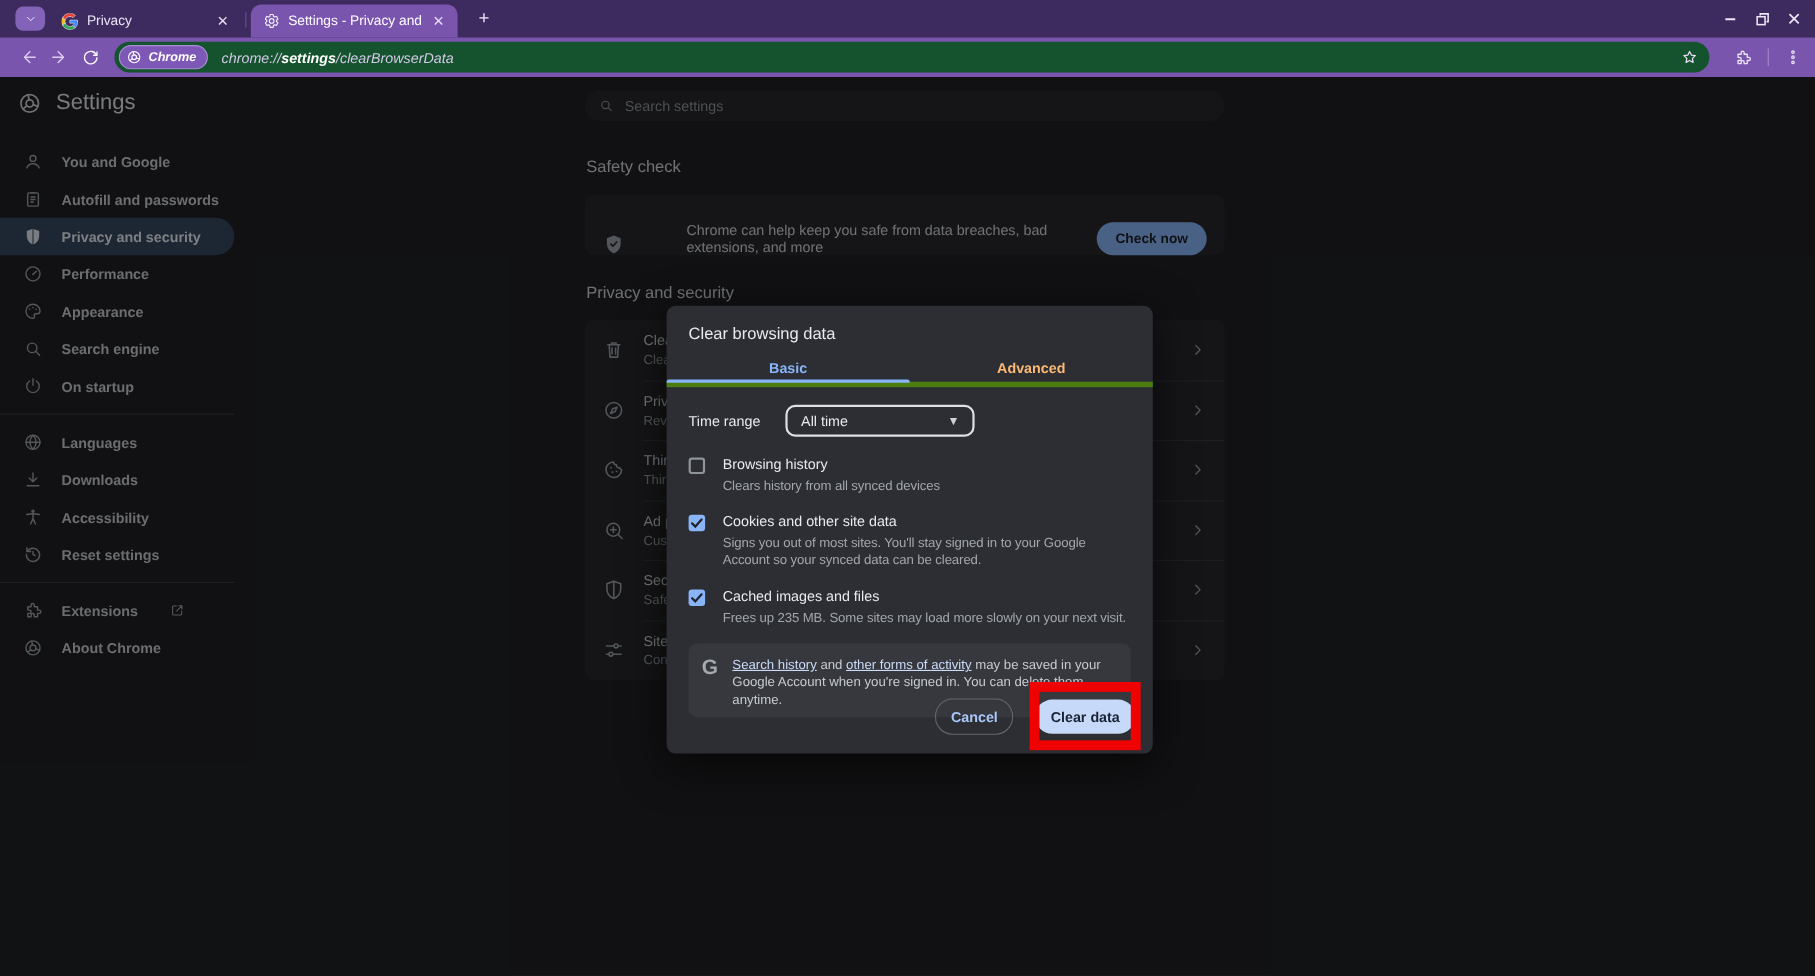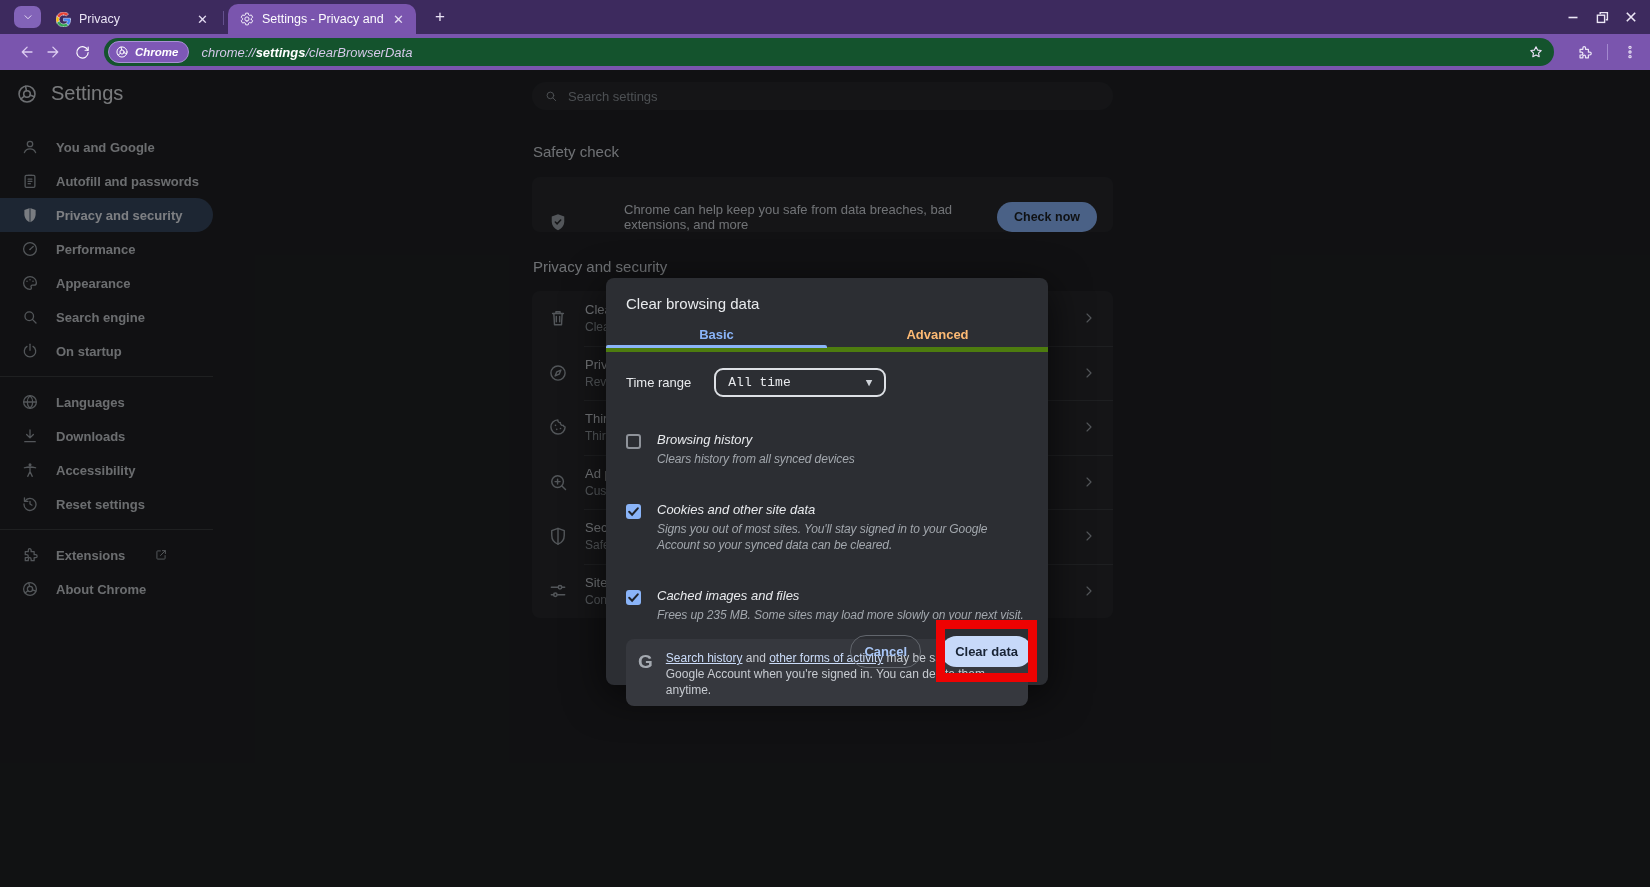--- a/index.html
+++ b/index.html
@@ -79,23 +79,23 @@
             border-radius:8px; box-shadow:0 10px 40px rgba(0,0,0,0.65); z-index:10; color:#e8eaed; }
   #dlg-title { padding:17px 20px 10px; font-size:15px; }
   #dlg-tabs { display:flex; height:30px; position:relative; border-bottom:5px solid #4d7c0f; }
   .dlg-tab { width:50%; text-align:center; font-size:13px; font-weight:bold; color:#fdba74; line-height:26px; }
   .dlg-tab.active { color:#8ab4f8; }
   #tab-underline { position:absolute; left:0; bottom:-1px; width:50%; height:3px; background:#8ab4f8; border-radius:2px 2px 0 0; }
   #dlg-body { padding:14px 20px 0; }
   #time-row { display:flex; align-items:center; gap:23px; margin-top:2px; }
   #time-label { font-size:13px; }
   #time-select { width:172px; height:29px; border:2px solid #dde0e5; border-radius:9px;
-                 display:flex; align-items:center; padding:0 12px; font-size:13px; color:#e8eaed;font-family:Liberation Mono, monospace; }
+                 display:flex; align-items:center; padding:0 12px; font-size:13px; color:#e8eaed; }
   #time-select .arrow { margin-left:auto; color:#cfd3d9; font-size:11px; }
-  .chk-row { display:flex; margin-top:35px;font-style:italic; }
+  .chk-row { display:flex; margin-top:17px; }
   .checkbox { width:15px; height:15px; border:2px solid #8f939a; border-radius:3px; margin-top:2px; flex:none; }
   .checkbox .check { display:none; }
   .checkbox.checked { border:none; background:#8ab4f8; }
   .checkbox.checked .check { display:block; }
   .chk-texts { margin-left:16px; width:376px; }
   .chk-label { font-size:13px; }
   .chk-desc { font-size:12px; letter-spacing:-0.1px; color:#a2a7ad; line-height:16px; margin-top:4px; }
   #notice { margin-top:16px; background:#36383e; border-radius:8px; padding:8px 12px; display:flex; gap:13px; }
   #g-logo { font-size:19px; font-weight:bold; color:#a4a9b0; line-height:30px; }
   #notice-text { font-size:12px; color:#c7cbd1; line-height:16px; padding-top:3px; }

